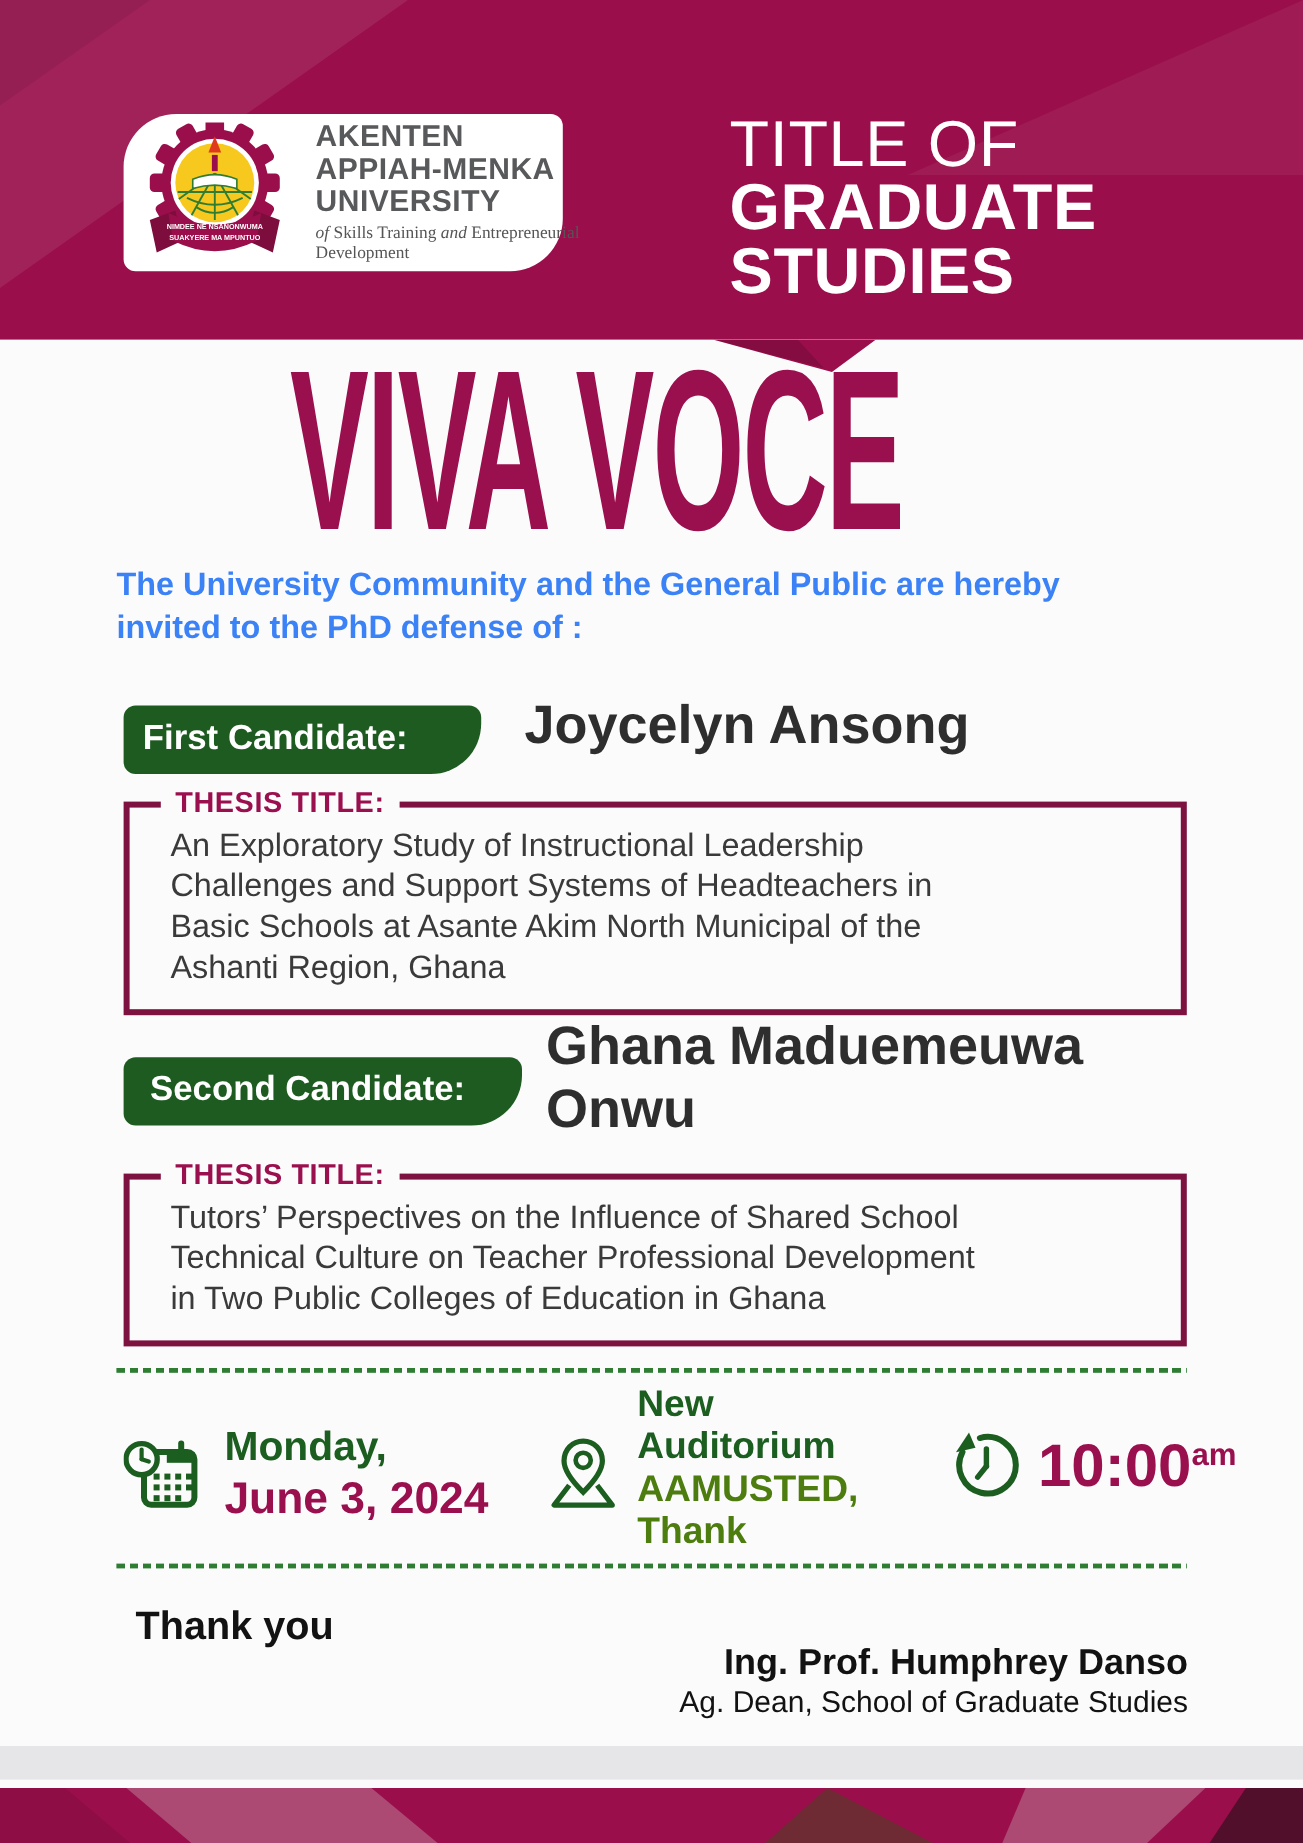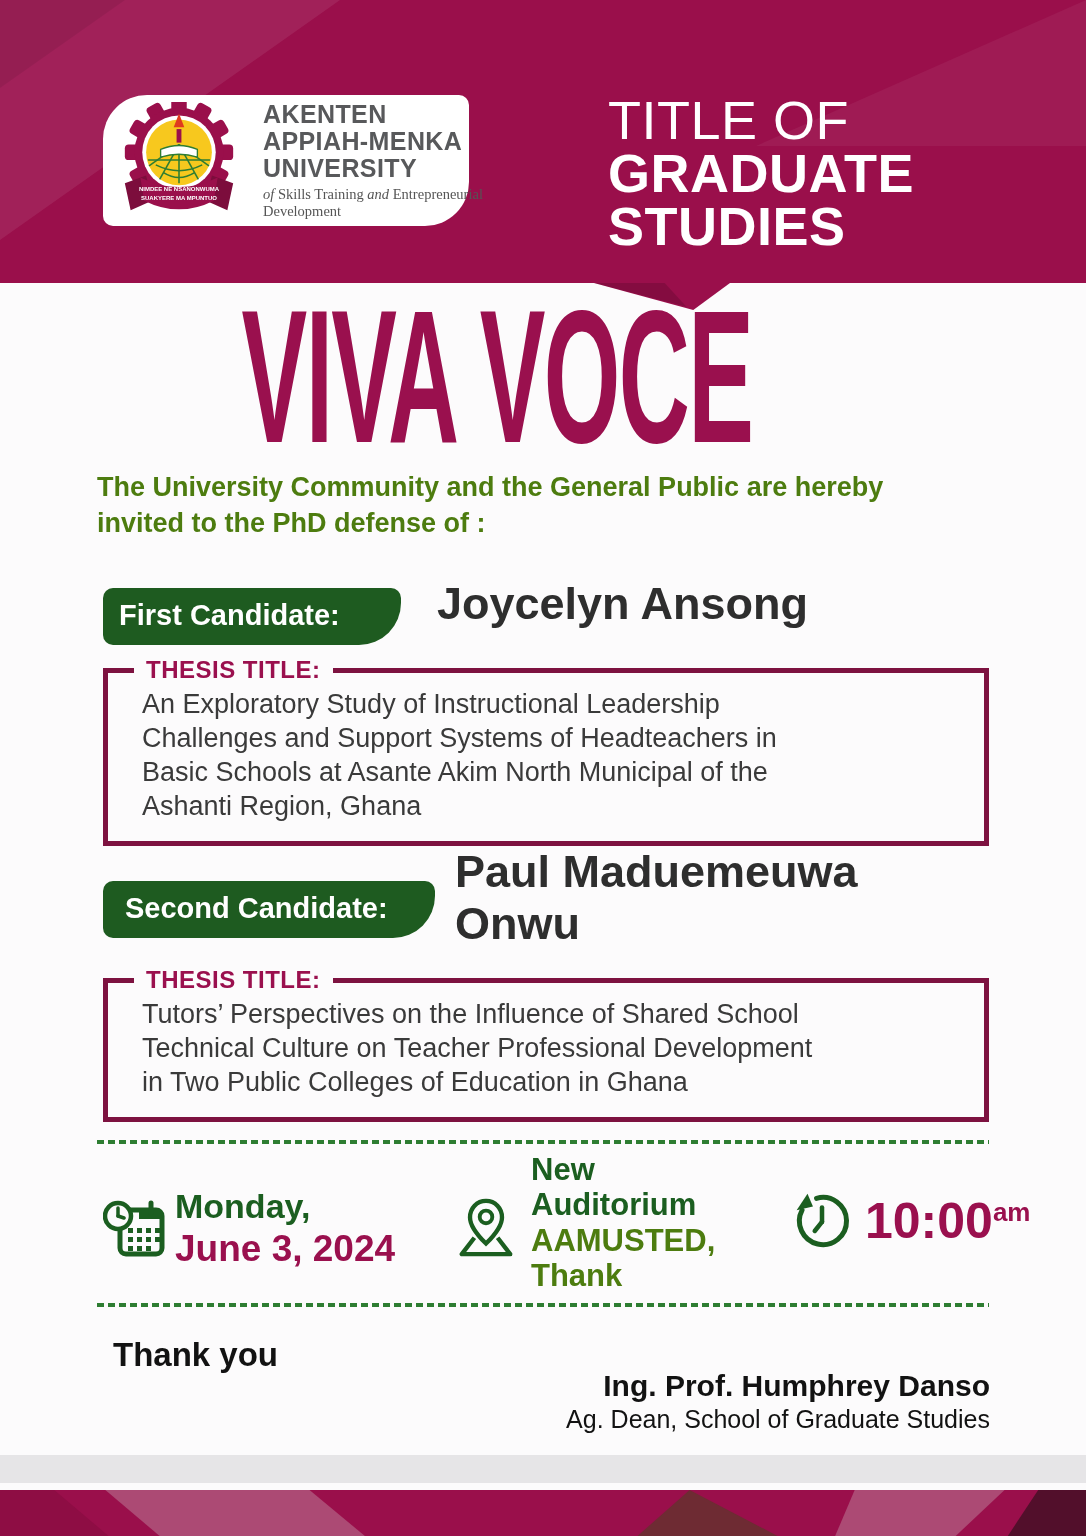--- a/index.html
+++ b/index.html
@@ -43,21 +43,21 @@
   .school-block .lb { font-size:54px; font-weight:700; line-height:53px; letter-spacing:.5px; }
 
   
   .viva { position:absolute; top:297px; left:0; width:1086px; height:158px; text-align:center; z-index:1; }
   .viva-inner { display:inline-block; white-space:nowrap; font-size:176px; font-weight:700;
                 color:#9A104E; letter-spacing:-3px; line-height:.84;
                 transform:scale(.56,1.08); transform-origin:50% 0; position:relative; left:-46px; }
 
   
   .intro { position:absolute; top:470px; left:97px; font-size:27px; font-weight:600;
-           color:#4d7c0f; line-height:1.32; }
+           color:#3b82f6; line-height:1.32; }
 
   
   .badge { position:absolute; background:#1E5B20; color:#fff; font-weight:700; font-size:29px;
            padding:11px 26px 13px 22px; border-radius:10px 10px 42px 10px; box-sizing:border-box; }
   .badge-1 { top:588px; left:103px; width:298px;padding-left:16px; }
   .badge-2 { top:881px; left:103px; width:332px; }
   .cand-name { position:absolute; font-size:45px; font-weight:700; color:#2E2E2E; line-height:1.15; }
   .name-1 { top:578px; left:437px; }
   .name-2 { top:846px; left:455px; }
 
@@ -72,21 +72,21 @@
   .thesis-text div { font-size:27px; color:#3A3A3A; line-height:1.26; }
 
   
   .dash-line { position:absolute; left:97px; width:892px; height:4px;
                background:repeating-linear-gradient(90deg,#2E7D32 0 7px,transparent 7px 11px); }
   .dash-top { top:1140px; }
   .dash-bottom { top:1303px; }
 
   
   .evt-col { position:absolute; display:flex; }
-  .evt-date { top:1186px; left:103px; align-items:center; gap:8px; }
+  .evt-date { top:1186px; left:103px; align-items:center; gap:20px; }
   .evt-venue { top:1152px; left:455px; gap:14px;justify-content:center; }
   .evt-time { top:1192px; left:793px; align-items:center; gap:14px; }
   .date-day  { font-size:34px; font-weight:700; color:#1B5E20; line-height:1.2; }
   .date-date { font-size:37px; font-weight:700; color:#9A104E; line-height:1.2; }
   .venue-lines div { font-size:31px; font-weight:700; line-height:1.14; }
   .venue-lines .g { color:#1B5E20; }
   .venue-lines .m { color:#4d7c0f; }
   .venue-icon-wrap { margin-top:46px; }
   .time-val { font-size:50px; font-weight:700; color:#9A104E; line-height:1; }
   .time-mer { font-size:26px; font-weight:700; color:#9A104E; display:inline-block;
@@ -205,21 +205,21 @@
         <div>An Exploratory Study of Instructional Leadership</div>
         <div>Challenges and Support Systems of Headteachers in</div>
         <div>Basic Schools at Asante Akim North Municipal of the</div>
         <div>Ashanti Region, Ghana</div>
       </div>
     </div>
   </div>
 
   <div class="badge badge-2">Second Candidate:</div>
   <div class="cand-name name-2">
-    <div>Paul Maduemeuwa</div>
+    <div>Ghana Maduemeuwa</div>
     <div>Onwu</div>
   </div>
 
   <div class="thesis-group tg-2">
     <div class="thesis-box">
       <div class="thesis-label">THESIS TITLE:</div>
       <div class="thesis-text">
         <div>Tutors’ Perspectives on the Influence of Shared School</div>
         <div>Technical Culture on Teacher Professional Development</div>
         <div>in Two Public Colleges of Education in Ghana</div>

